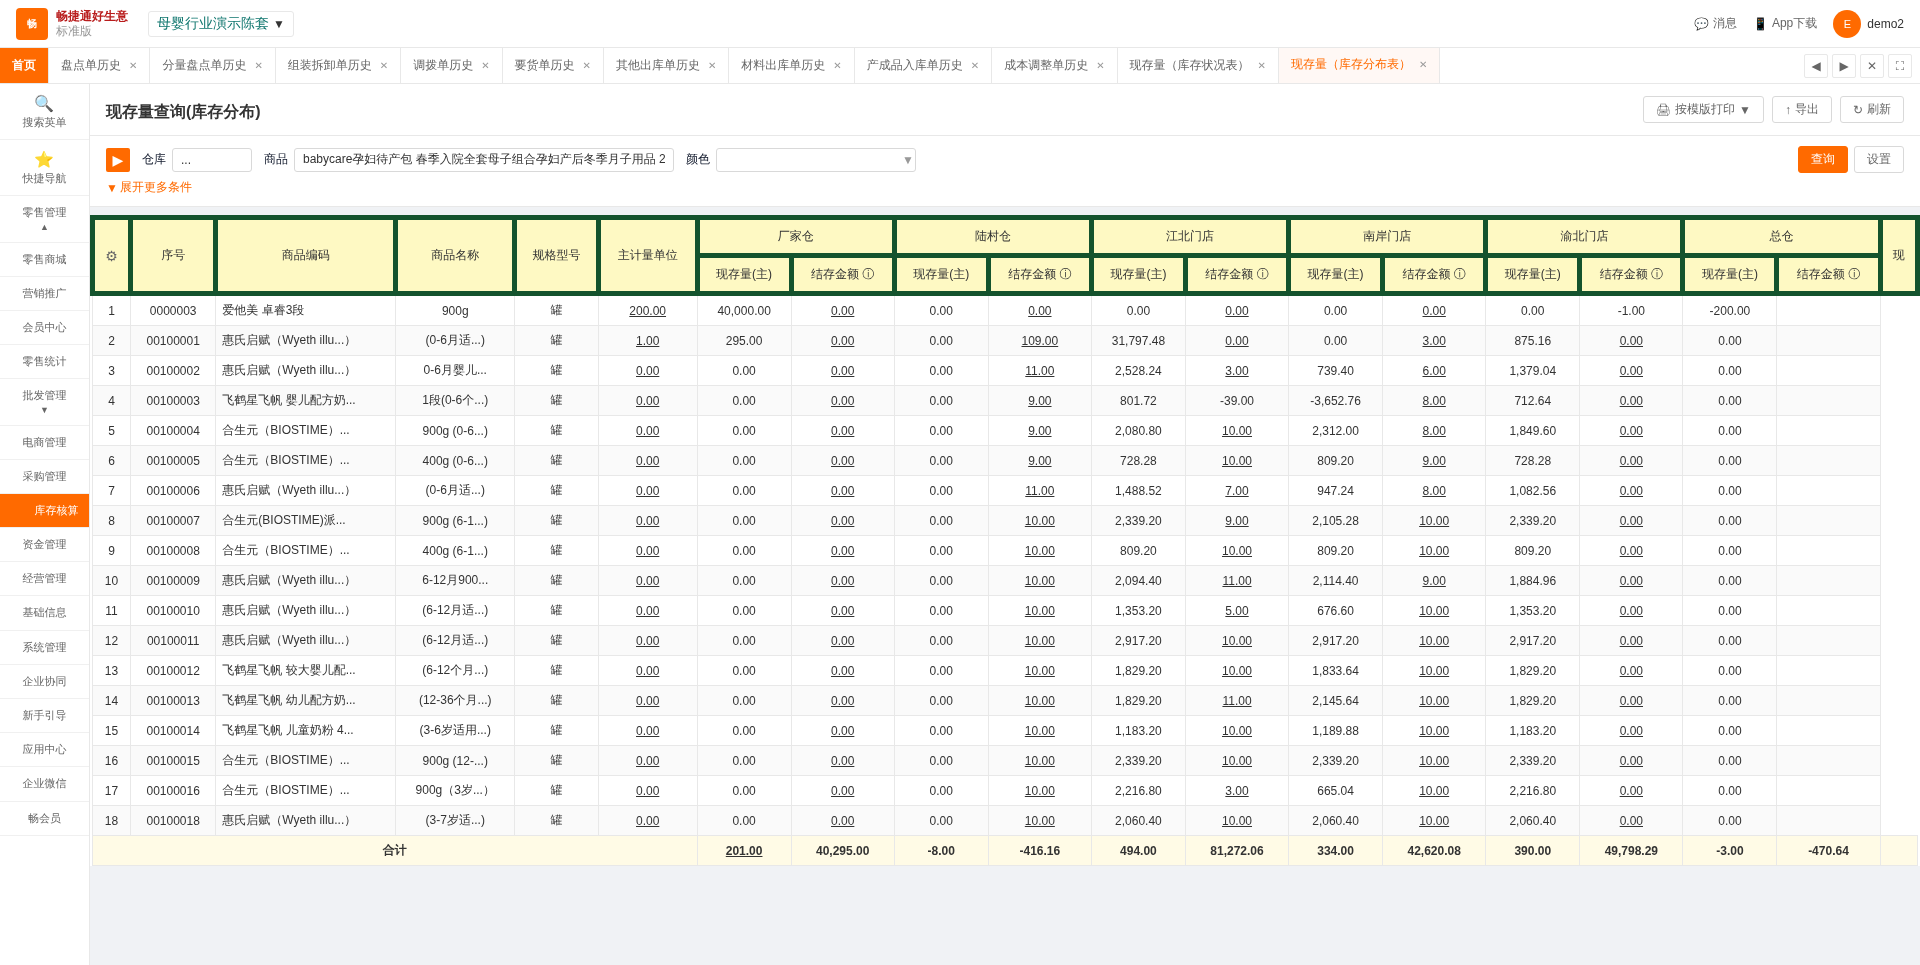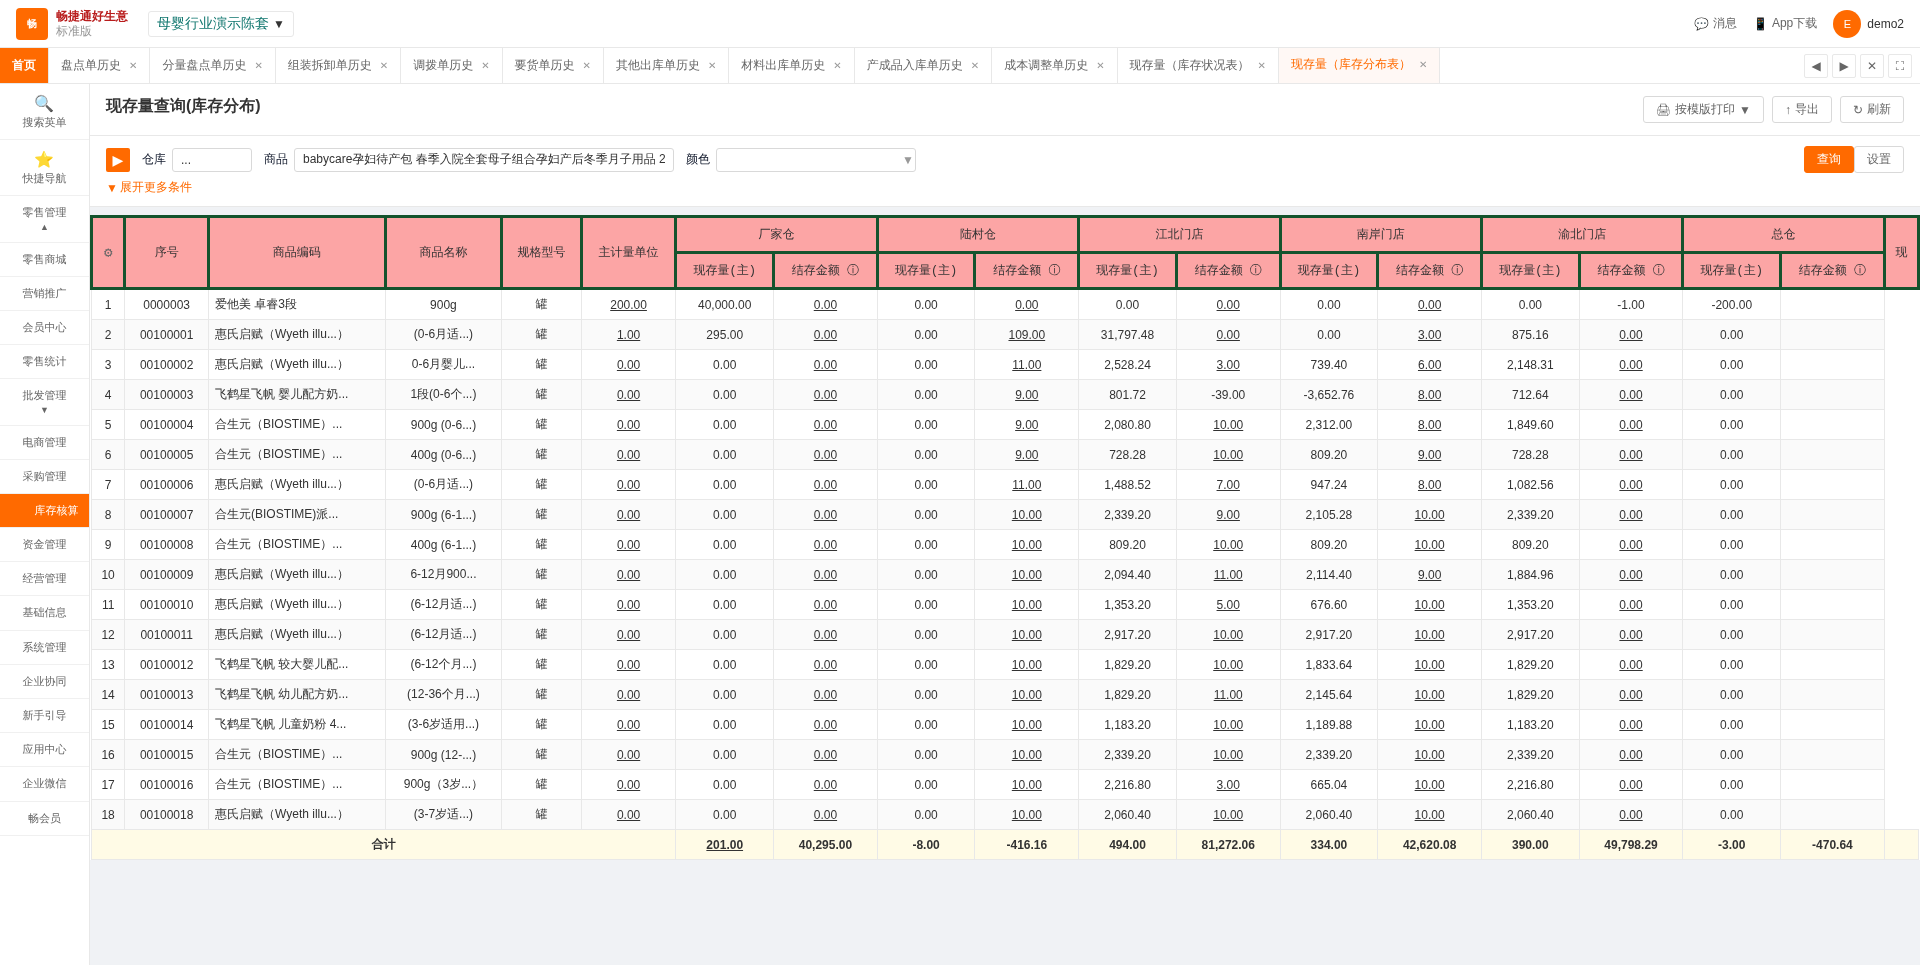--- a/index.html
+++ b/index.html
@@ -29,41 +29,41 @@
     .sidebar { width: 90px; background: #fff; border-right: 1px solid #e8e8e8; display: flex; flex-direction: column; overflow-y: auto; }
     .sidebar-item { display: flex; flex-direction: column; align-items: center; padding: 10px 4px; cursor: pointer; font-size: 11px; color: #666; border-bottom: 1px solid #f0f0f0; gap: 3px; }
     .sidebar-item.active { background: #ff6a00; color: white; padding-left: 28px; }
     .sidebar-icon { font-size: 16px; }
     .sidebar-label { text-align: center; line-height: 1.2; }
     
     
     .content-area { flex: 1; overflow: hidden; display: flex; flex-direction: column; background: #f0f2f5; }
     
     
-    .page-header { background: #fff; padding: 12px 16px 0; border-bottom: 1px solid #e8e8e8; display: flex; align-items: flex-start; justify-content: space-between; }
+    .page-header { background: #fff; padding: 12px 16px 0; border-bottom: 1px solid #e8e8e8; display: flex; align-items: flex-end; justify-content: space-between; }
     .page-title { font-size: 16px; font-weight: bold; color: #333; padding-bottom: 12px; }
     .page-actions { display: flex; align-items: center; gap: 8px; padding-bottom: 12px; }
     .btn { padding: 4px 12px; border-radius: 3px; font-size: 12px; cursor: pointer; border: 1px solid #d9d9d9; background: #fff; color: #666; display: flex; align-items: center; gap: 4px; }
     .btn-primary { background: #ff6a00; color: white; border-color: #ff6a00; }
     .btn-default { background: #fff; color: #666; border-color: #d9d9d9; }
     
     
     .filter-area { background: #fff; padding: 10px 16px; border-bottom: 1px solid #e8e8e8; }
     .filter-row { display: flex; align-items: center; gap: 12px; }
     .filter-item { display: flex; align-items: center; gap: 6px; }
     .filter-label { color: #0f172a; font-size: 12px; white-space: nowrap; }
     .filter-input { border: 1px solid #d9d9d9; border-radius: 3px; padding: 4px 8px; font-size: 12px; color: #333; background: #fff; min-width: 80px; }
     .filter-input-long { min-width: 300px; }
     .filter-expand { color: #ff6a00; font-size: 12px; cursor: pointer; display: flex; align-items: center; gap: 2px; margin-top: 6px; }
     .orange-expand { width: 24px; height: 24px; background: #ff6a00; border-radius: 2px; display: flex; align-items: center; justify-content: center; color: white; font-size: 14px; cursor: pointer; flex-shrink: 0; }
     
     
     .table-area { flex: 1; overflow: auto; padding: 8px 0; }
     .data-table { width: 100%; border-collapse: collapse; background: #fff; font-size: 12px; }
-    .data-table th { background: #fca5a5; border: 3px solid #14532d; padding: 8px 6px; text-align: center; font-weight: normal; color: #333; white-space: nowrap; position: sticky; top: 0; z-index: 10; font-family: Liberation Mono, monospace; }
+    .data-table th { background: #fef9c3; border: 5px solid #14532d; padding: 8px 6px; text-align: center; font-weight: normal; color: #333; white-space: nowrap; position: sticky; top: 0; z-index: 10; }
     .data-table td { border: 1px solid #e8e8e8; padding: 6px; text-align: center; white-space: nowrap; color: #333; }
     .data-table tr:nth-child(even) { background: #fafafa; }
     .num-link { color: #1890ff; text-decoration: underline; cursor: pointer; }
     .num-negative { color: #ff4d4f; }
     .footer-row { background: #fffbe6 !important; font-weight: bold; }
     .footer-row td { background: #fffbe6; }
     .th-group { background: #f0f0f0; }
     .settings-icon { color: #666; font-size: 14px; cursor: pointer; }
     
     
@@ -259,21 +259,21 @@
         </div>
         <div class="filter-item">
           <span class="filter-label">商品</span>
           <input class="filter-input filter-input-long" type="text" style="width: 380px; color: rgb(51, 51, 51);" value="babycare孕妇待产包 春季入院全套母子组合孕妇产后冬季月子用品 22件套 &gt;...">
         </div>
         <div class="filter-item">
           <span class="filter-label">颜色</span>
           <input class="filter-input" type="text" style="width: 200px;">
           <span style="margin-left:-20px;color:#999">▼</span>
         </div>
-        <div style="margin-left:auto;display:flex;">
+        <div style="margin-left:auto;display:flex;gap:6px">
           <button class="btn btn-primary">查询</button>
           <button class="btn btn-default">设置</button>
         </div>
       </div>
       <div class="filter-expand">
         <span>▼</span>
         <span>展开更多条件</span>
       </div>
     </div>
 
@@ -359,21 +359,21 @@
     <td>罐</td>
     <td class="num-link">0.00</td>
     <td>0.00</td>
     <td class="num-link">0.00</td>
     <td>0.00</td>
     <td class="num-link">11.00</td>
     <td>2,528.24</td>
     <td class="num-link">3.00</td>
     <td class="">739.40</td>
     <td class="num-link">6.00</td>
-    <td>2,148.31</td>
+    <td>1,379.04</td>
     <td class="num-link">0.00</td>
     <td class="">0.00</td>
     <td></td>
   </tr>
             <tr>
     <td>4</td>
     <td>00100003</td>
     <td style="text-align:left;max-width:140px;overflow:hidden;text-overflow:ellipsis">飞鹤星飞帆 婴儿配方奶...</td>
     <td>1段(0-6个...)</td>
     <td>罐</td>

